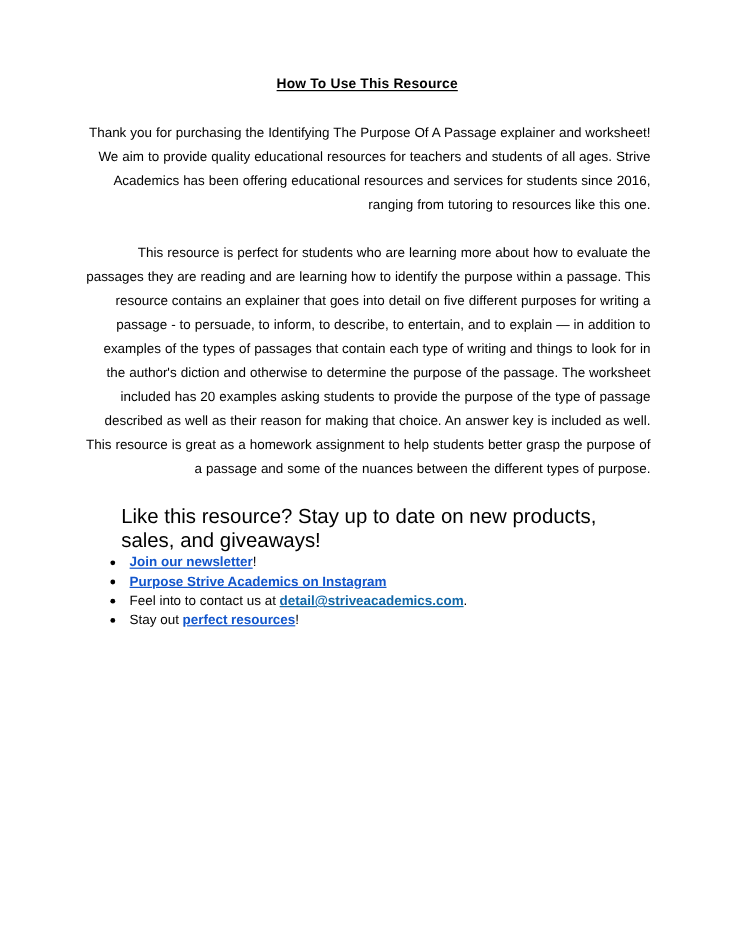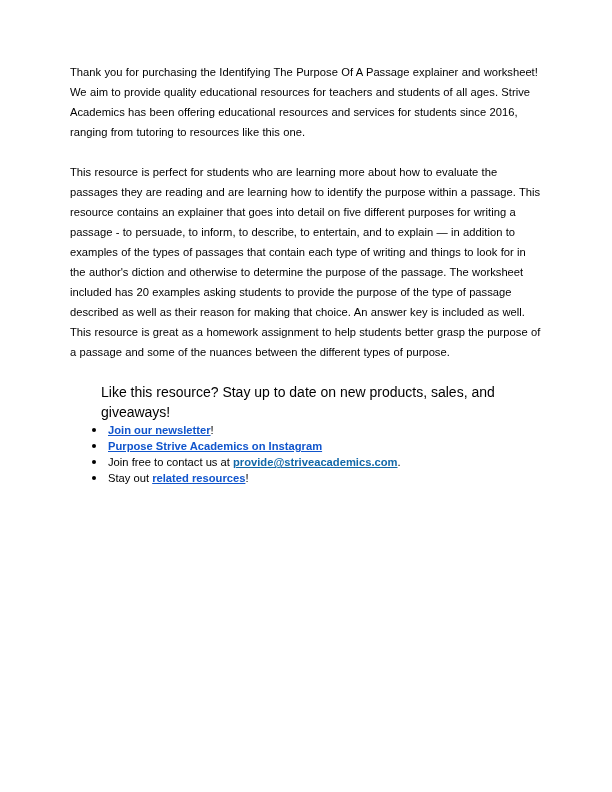--- a/index.html
+++ b/index.html
@@ -36,28 +36,28 @@
     text-decoration: underline;
     text-underline-offset: 2px;
     letter-spacing: 0.15px;
     margin: 0 0 23px 0;
     line-height: 16px;
   }
 
   .para {
     font-size: 11.2px;
     line-height: 20px;
-    text-align: left;
+    text-align: right;
     margin: 0 0 20px 0;
     letter-spacing: 0.01px;
     word-spacing: 0.2px;
   }
 
   .lead-line {
-    font-size: 14px;
+    font-size: 17px;
     line-height: 20px;
     margin: 0 0 0 0;
     padding-left: 31px;
   }
 
   ul.link-list {
     list-style: none;
     margin: 0;
     padding: 0;
   }
@@ -94,20 +94,21 @@
   .plain {
     color: #000000;
   }
 </style>
 </head>
 <body>
 
 <div id="page">
   <div id="doc">
 
+    <h1 class="doc-title">How To Use This Resource</h1>
 
     <p class="para">Thank you for purchasing the Identifying The Purpose Of A Passage explainer and worksheet! We aim to provide quality educational resources for teachers and students of all ages. Strive Academics has been offering educational resources and services for students since 2016, ranging from tutoring to resources like this one.</p>
 
     <p class="para">This resource is perfect for students who are learning more about how to evaluate the passages they are reading and are learning how to identify the purpose within a passage. This resource contains an explainer that goes into detail on five different purposes for writing a passage - to persuade, to inform, to describe, to entertain, and to explain — in addition to examples of the types of passages that contain each type of writing and things to look for in the author's diction and otherwise to determine the purpose of the passage. The worksheet included has 20 examples asking students to provide the purpose of the type of passage described as well as their reason for making that choice. An answer key is included as well. This resource is great as a homework assignment to help students better grasp the purpose of a passage and some of the nuances between the different types of purpose.</p>
 
     <p class="lead-line">Like this resource? Stay up to date on new products, sales, and giveaways!</p>
 
     <ul class="link-list">
 
       <li>
@@ -116,24 +117,24 @@
       </li>
 
       <li>
         <span class="bullet-marker"></span>
         <span class="plain"></span><a class="doc-link" href="#">Purpose Strive Academics on Instagram</a><span class="plain"></span>
       </li>
 
 
       <li>
         <span class="bullet-marker"></span>
-        <span class="plain">Join free to contact us at </span><a class="doc-link mail" href="#">provide@striveacademics.com</a><span class="plain">.</span>
+        <span class="plain">Feel into to contact us at </span><a class="doc-link mail" href="#">detail@striveacademics.com</a><span class="plain">.</span>
       </li>
 
       <li>
         <span class="bullet-marker"></span>
-        <span class="plain">Stay out </span><a class="doc-link" href="#">related resources</a><span class="plain">!</span>
+        <span class="plain">Stay out </span><a class="doc-link" href="#">perfect resources</a><span class="plain">!</span>
       </li>
 
     </ul>
 
   </div>
 </div>
 
 </body></html>

